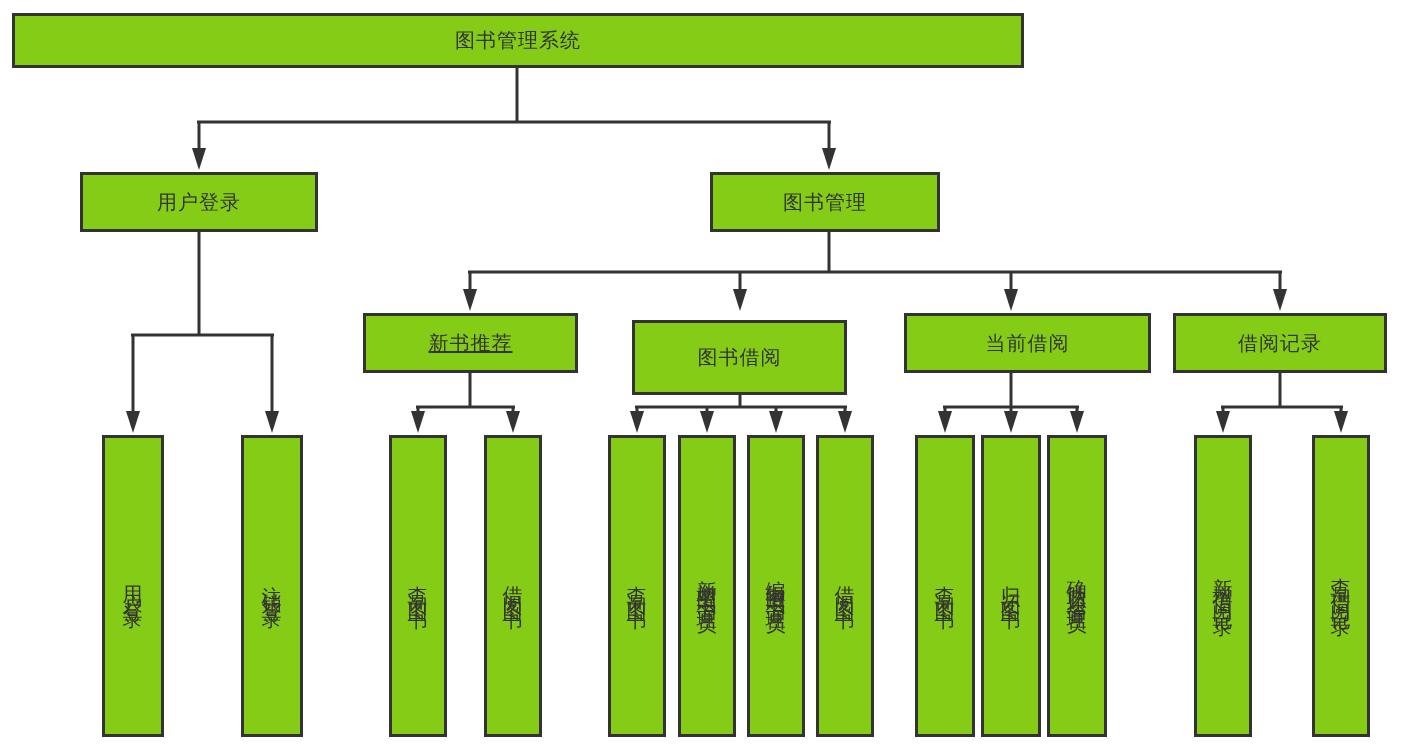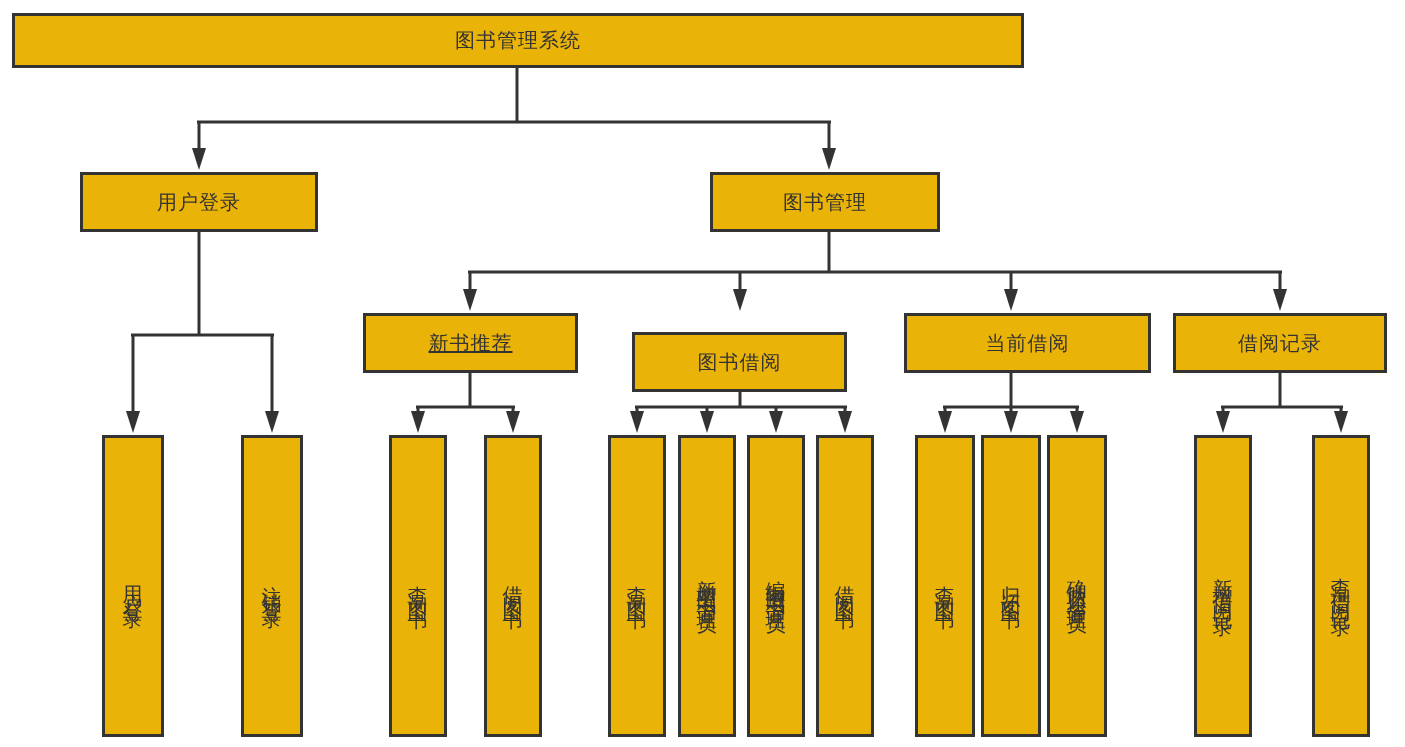--- a/index.html
+++ b/index.html
@@ -16,21 +16,21 @@
     overflow: hidden;
   }
   .connectors {
     position: absolute;
     left: 0; top: 0;
     width: 1405px; height: 747px;
   }
   .box {
     position: absolute;
     border: 3px solid #333333;
-    background: #eab308;
+    background: #84cc16;
     display: flex;
     align-items: center;
     justify-content: center;
     font-size: 20px;
     letter-spacing: 1px;
     color: #333333;
     text-align: center;
   }
   .leaf .vtext {
     writing-mode: vertical-rl;
@@ -139,21 +139,21 @@
   <div class="box" style="left:80px; top:172px; width:238px; height:60px;">
     <span>用户登录</span>
   </div>
   <div class="box" style="left:710px; top:172px; width:230px; height:60px;">
     <span>图书管理</span>
   </div>
 
   <div class="box" style="left:363px; top:313px; width:215px; height:60px;text-decoration:underline;">
     <span>新书推荐</span>
   </div>
-  <div class="box" style="left:632px; top:332px; width:215px; height:60px;">
+  <div class="box" style="left:632px; top:320px; width:215px; height:75px;">
     <span>图书借阅</span>
   </div>
   <div class="box" style="left:904px; top:313px; width:247px; height:60px;">
     <span>当前借阅</span>
   </div>
   <div class="box" style="left:1173px; top:313px; width:214px; height:60px;">
     <span>借阅记录</span>
   </div>
 
   <div class="box leaf" style="left:102px; top:435px; width:62px; height:302px;">

